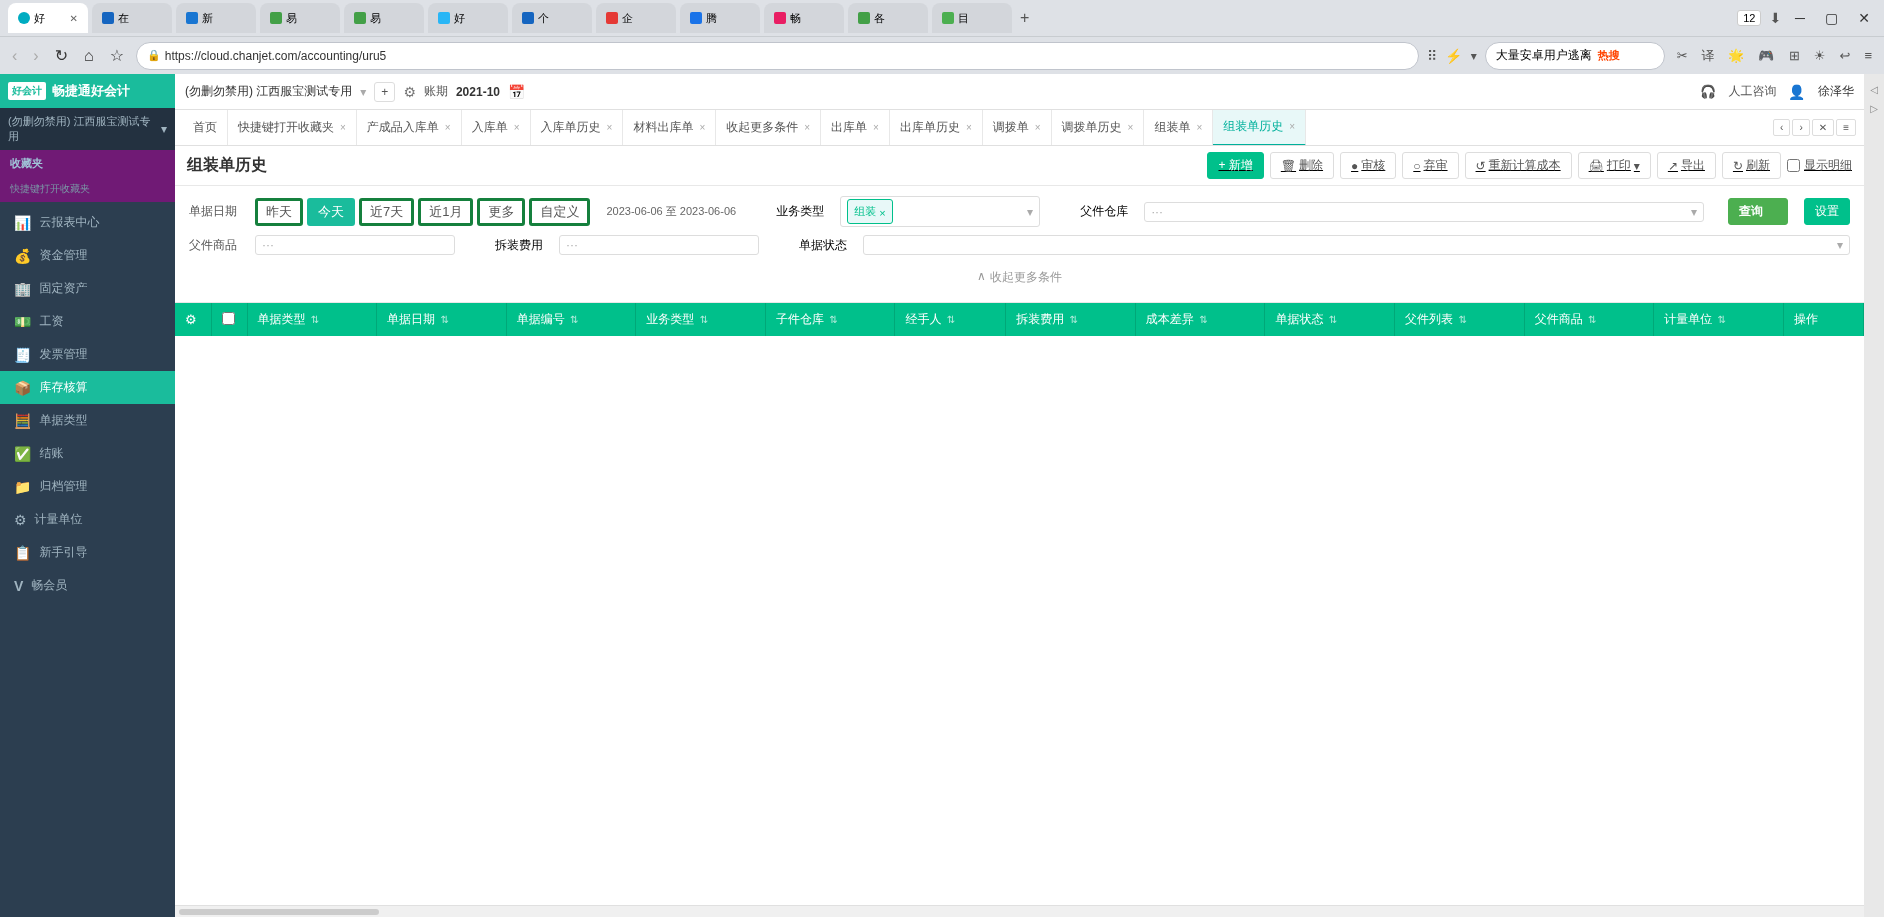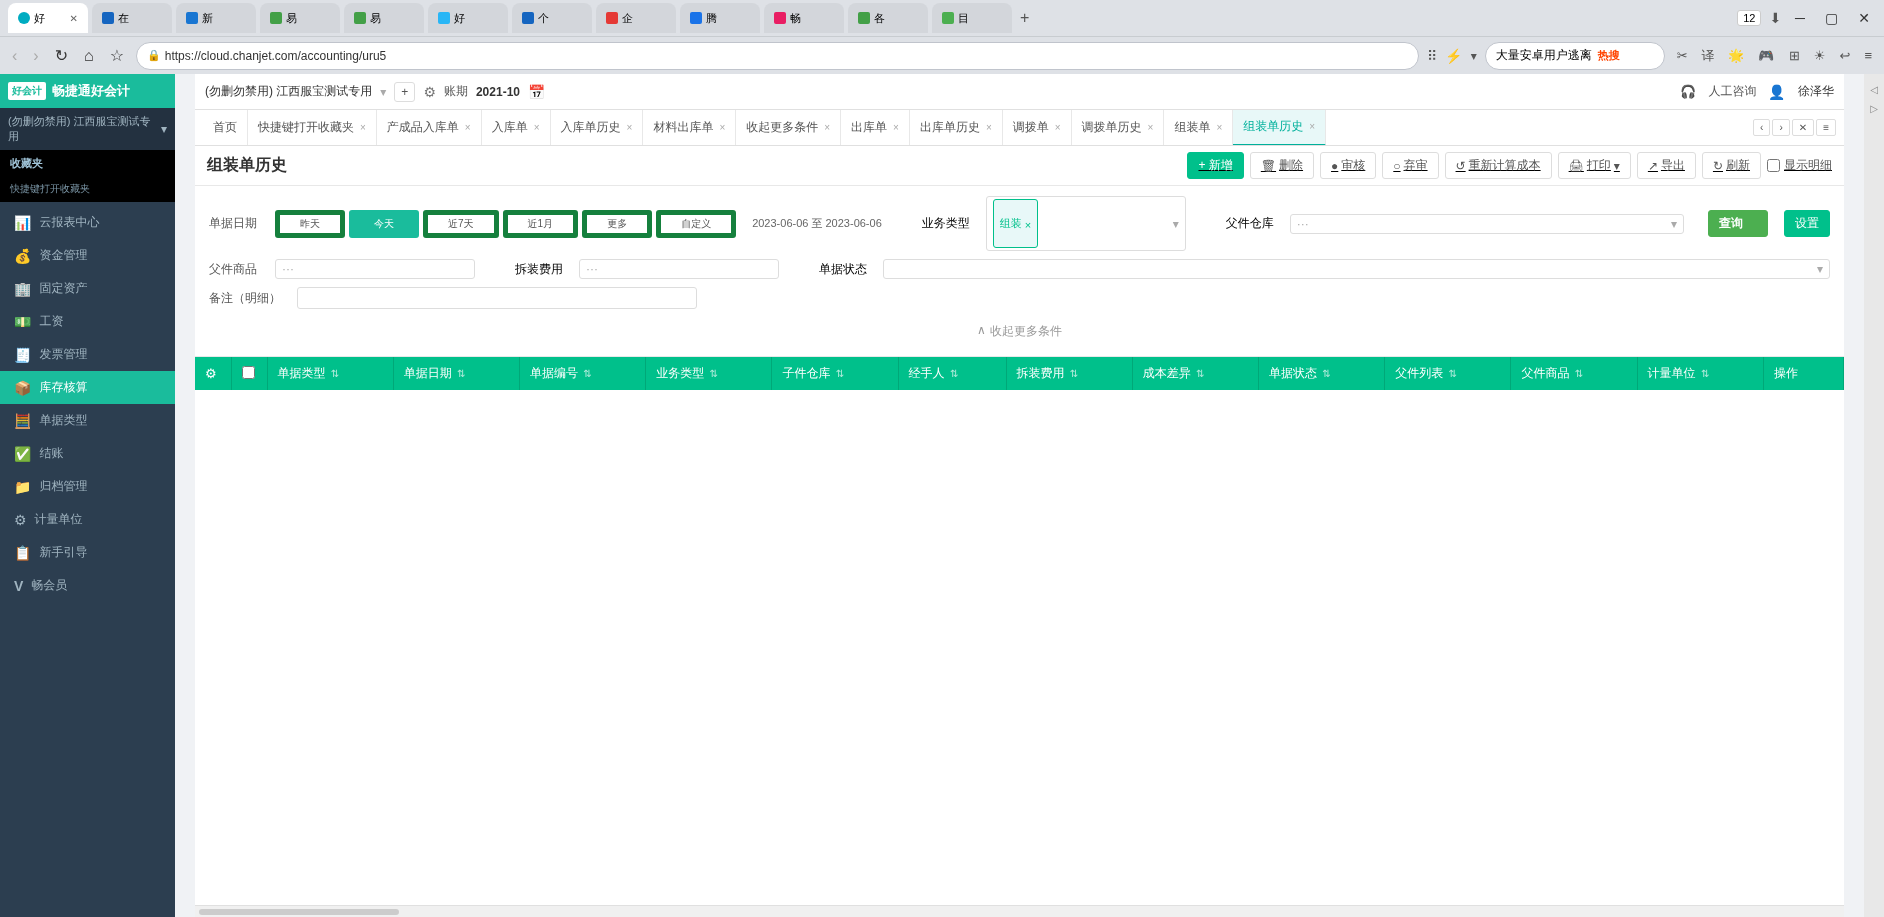--- a/index.html
+++ b/index.html
@@ -20,29 +20,29 @@
     .nav-btn { background: none; border: none; font-size: 16px; color: #333; cursor: pointer; padding: 2px 4px; }
     .nav-btn.disabled { color: #aaa; }
     .address-bar { flex: 1; background: #fff; border: 1px solid #c0c4cc; border-radius: 20px; height: 28px; display: flex; align-items: center; padding: 0 10px; font-size: 12px; color: #333; }
     .address-bar .lock { color: #4caf50; margin-right: 4px; font-size: 11px; }
     .search-bar { background: #fff; border: 1px solid #c0c4cc; border-radius: 16px; height: 28px; display: flex; align-items: center; padding: 0 10px; font-size: 12px; min-width: 180px; }
     .hot-search { color: #ff4400; font-weight: bold; margin-left: 6px; font-size: 11px; }
     .toolbar-icons { display: flex; gap: 6px; align-items: center; }
     .toolbar-icon { font-size: 13px; color: #555; cursor: pointer; padding: 2px 4px; }
 
     
-    .app-layout { display: flex; height: calc(917px - 74px); gap: 20px; }
+    .app-layout { display: flex; height: calc(917px - 74px); }
 
     
     .sidebar { width: 175px; background: #2c3e50; display: flex; flex-direction: column; }
     .sidebar-header { background: #1abc9c; padding: 8px; display: flex; align-items: center; gap: 6px; }
     .sidebar-logo { background: #fff; color: #1abc9c; font-size: 10px; font-weight: bold; padding: 2px 4px; border-radius: 2px; }
     .sidebar-brand { color: #fff; font-size: 13px; font-weight: bold; font-family: Liberation Serif, serif; }
     .sidebar-company { background: #233140; padding: 6px 8px; }
-    .sidebar-bookmarks { background: #000000; padding: 6px 10px; color: #7fb3d3; font-size: 11px; cursor: pointer; }
+    .sidebar-bookmarks { background: #701a75; padding: 6px 10px; color: #7fb3d3; font-size: 11px; cursor: pointer; }
     .sidebar-nav { flex: 1; overflow-y: auto; padding: 4px 0; }
     .nav-item { display: flex; align-items: center; gap: 8px; padding: 8px 14px; color: #a0b4c0; cursor: pointer; font-size: 12px; }
     .nav-item.active { background: #1abc9c; color: #fff; }
     .nav-icon { font-size: 14px; }
 
     
     .main-content { flex: 1; display: flex; flex-direction: column; overflow: hidden; background: #f5f6fa; }
 
     
     .nav-tabs-bar { background: #fff; border-bottom: 1px solid #e0e0e0; display: flex; align-items: center; padding: 0 8px; height: 36px; overflow-x: auto; white-space: nowrap; }
@@ -59,24 +59,24 @@
     .btn { padding: 4px 10px; border-radius: 3px; border: 1px solid #ddd; background: #fff; color: #555; cursor: pointer; font-size: 12px; display: flex; align-items: center; gap: 3px; }
     .btn-primary { background: #00c08b; color: #fff; border-color: #00c08b; }
     .btn-green { background: #4caf50; color: #fff; border-color: #4caf50; font-weight: bold; }
     .display-toggle { display: flex; align-items: center; gap: 4px; font-size: 12px; color: #555; }
 
     
     .filter-area { background: #fff; padding: 10px 14px; border-bottom: 1px solid #e8e8e8; }
     .filter-row { display: flex; align-items: center; gap: 16px; margin-bottom: 8px; }
     .filter-label { color: #555; font-size: 12px; min-width: 50px; }
     .date-options { display: flex; gap: 4px; align-items: center; }
-    .date-btn { padding: 2px 20px; border: 5px solid #15803d; border-radius: 3px; background: #fff; color: #555; cursor: pointer; font-size: 10px; }
+    .date-btn { padding: 2px 8px; border: 3px solid #15803d; border-radius: 3px; background: #fff; color: #555; cursor: pointer; font-size: 13px; }
     .date-btn.active { background: #1abc9c; color: #fff; border-color: #1abc9c; }
     .date-range { color: #666; font-size: 11px; }
-    .tag-chip { background: #e8f8f8; border: 1px solid #00c08b; color: #00c08b; border-radius: 3px; padding: 16px 6px; font-size: 11px; display: flex; align-items: flex-end; gap: 3px; }
+    .tag-chip { background: #e8f8f8; border: 1px solid #00c08b; color: #00c08b; border-radius: 3px; padding: 4px 6px; font-size: 11px; display: flex; align-items: flex-end; gap: 3px; }
     .tag-chip .x { cursor: pointer; color: #00c08b; }
     .filter-input { border: 1px solid #ddd; border-radius: 3px; padding: 3px 8px; font-size: 12px; min-width: 180px; }
     .collapse-bar { display: flex; justify-content: center; padding: 6px; cursor: pointer; color: #999; font-size: 12px; }
 
     
     .table-area { flex: 1; overflow: auto; background: #fff; margin: 0; }
     .data-table { width: 100%; border-collapse: collapse; }
     .data-table thead { background: #00c08b; color: #fff; }
     .data-table th { padding: 8px 10px; font-size: 12px; font-weight: normal; text-align: left; border-right: 1px solid #00a878; white-space: nowrap; cursor: pointer; }
     .data-table th:first-child { width: 36px; }
@@ -431,24 +431,20 @@
         <div style="display:flex;align-items:center;gap:4px;min-width:200px;border:1px solid #ddd;border-radius:3px;padding:2px 6px;">
           <span style="color:#aaa;">···</span>
         </div>
 
         <span style="margin-left:24px;">单据状态</span>
         <div style="display:flex;align-items:center;gap:4px;flex:1;border:1px solid #ddd;border-radius:3px;padding:2px 6px;min-width:200px;">
           <span style="margin-left:auto;color:#aaa;">▾</span>
         </div>
       </div>
 
-      <div class="filter-row">
-        <span class="filter-label">备注（明细）</span>
-        <input class="filter-input" style="flex: 1 1 0%; max-width: 400px;">
-      </div>
 
       <div class="collapse-bar">
         <span>∧</span>
         <span style="margin-left:4px;">收起更多条件</span>
       </div>
     </div>
 
     <div class="table-area">
       <table class="data-table">
         <thead>

